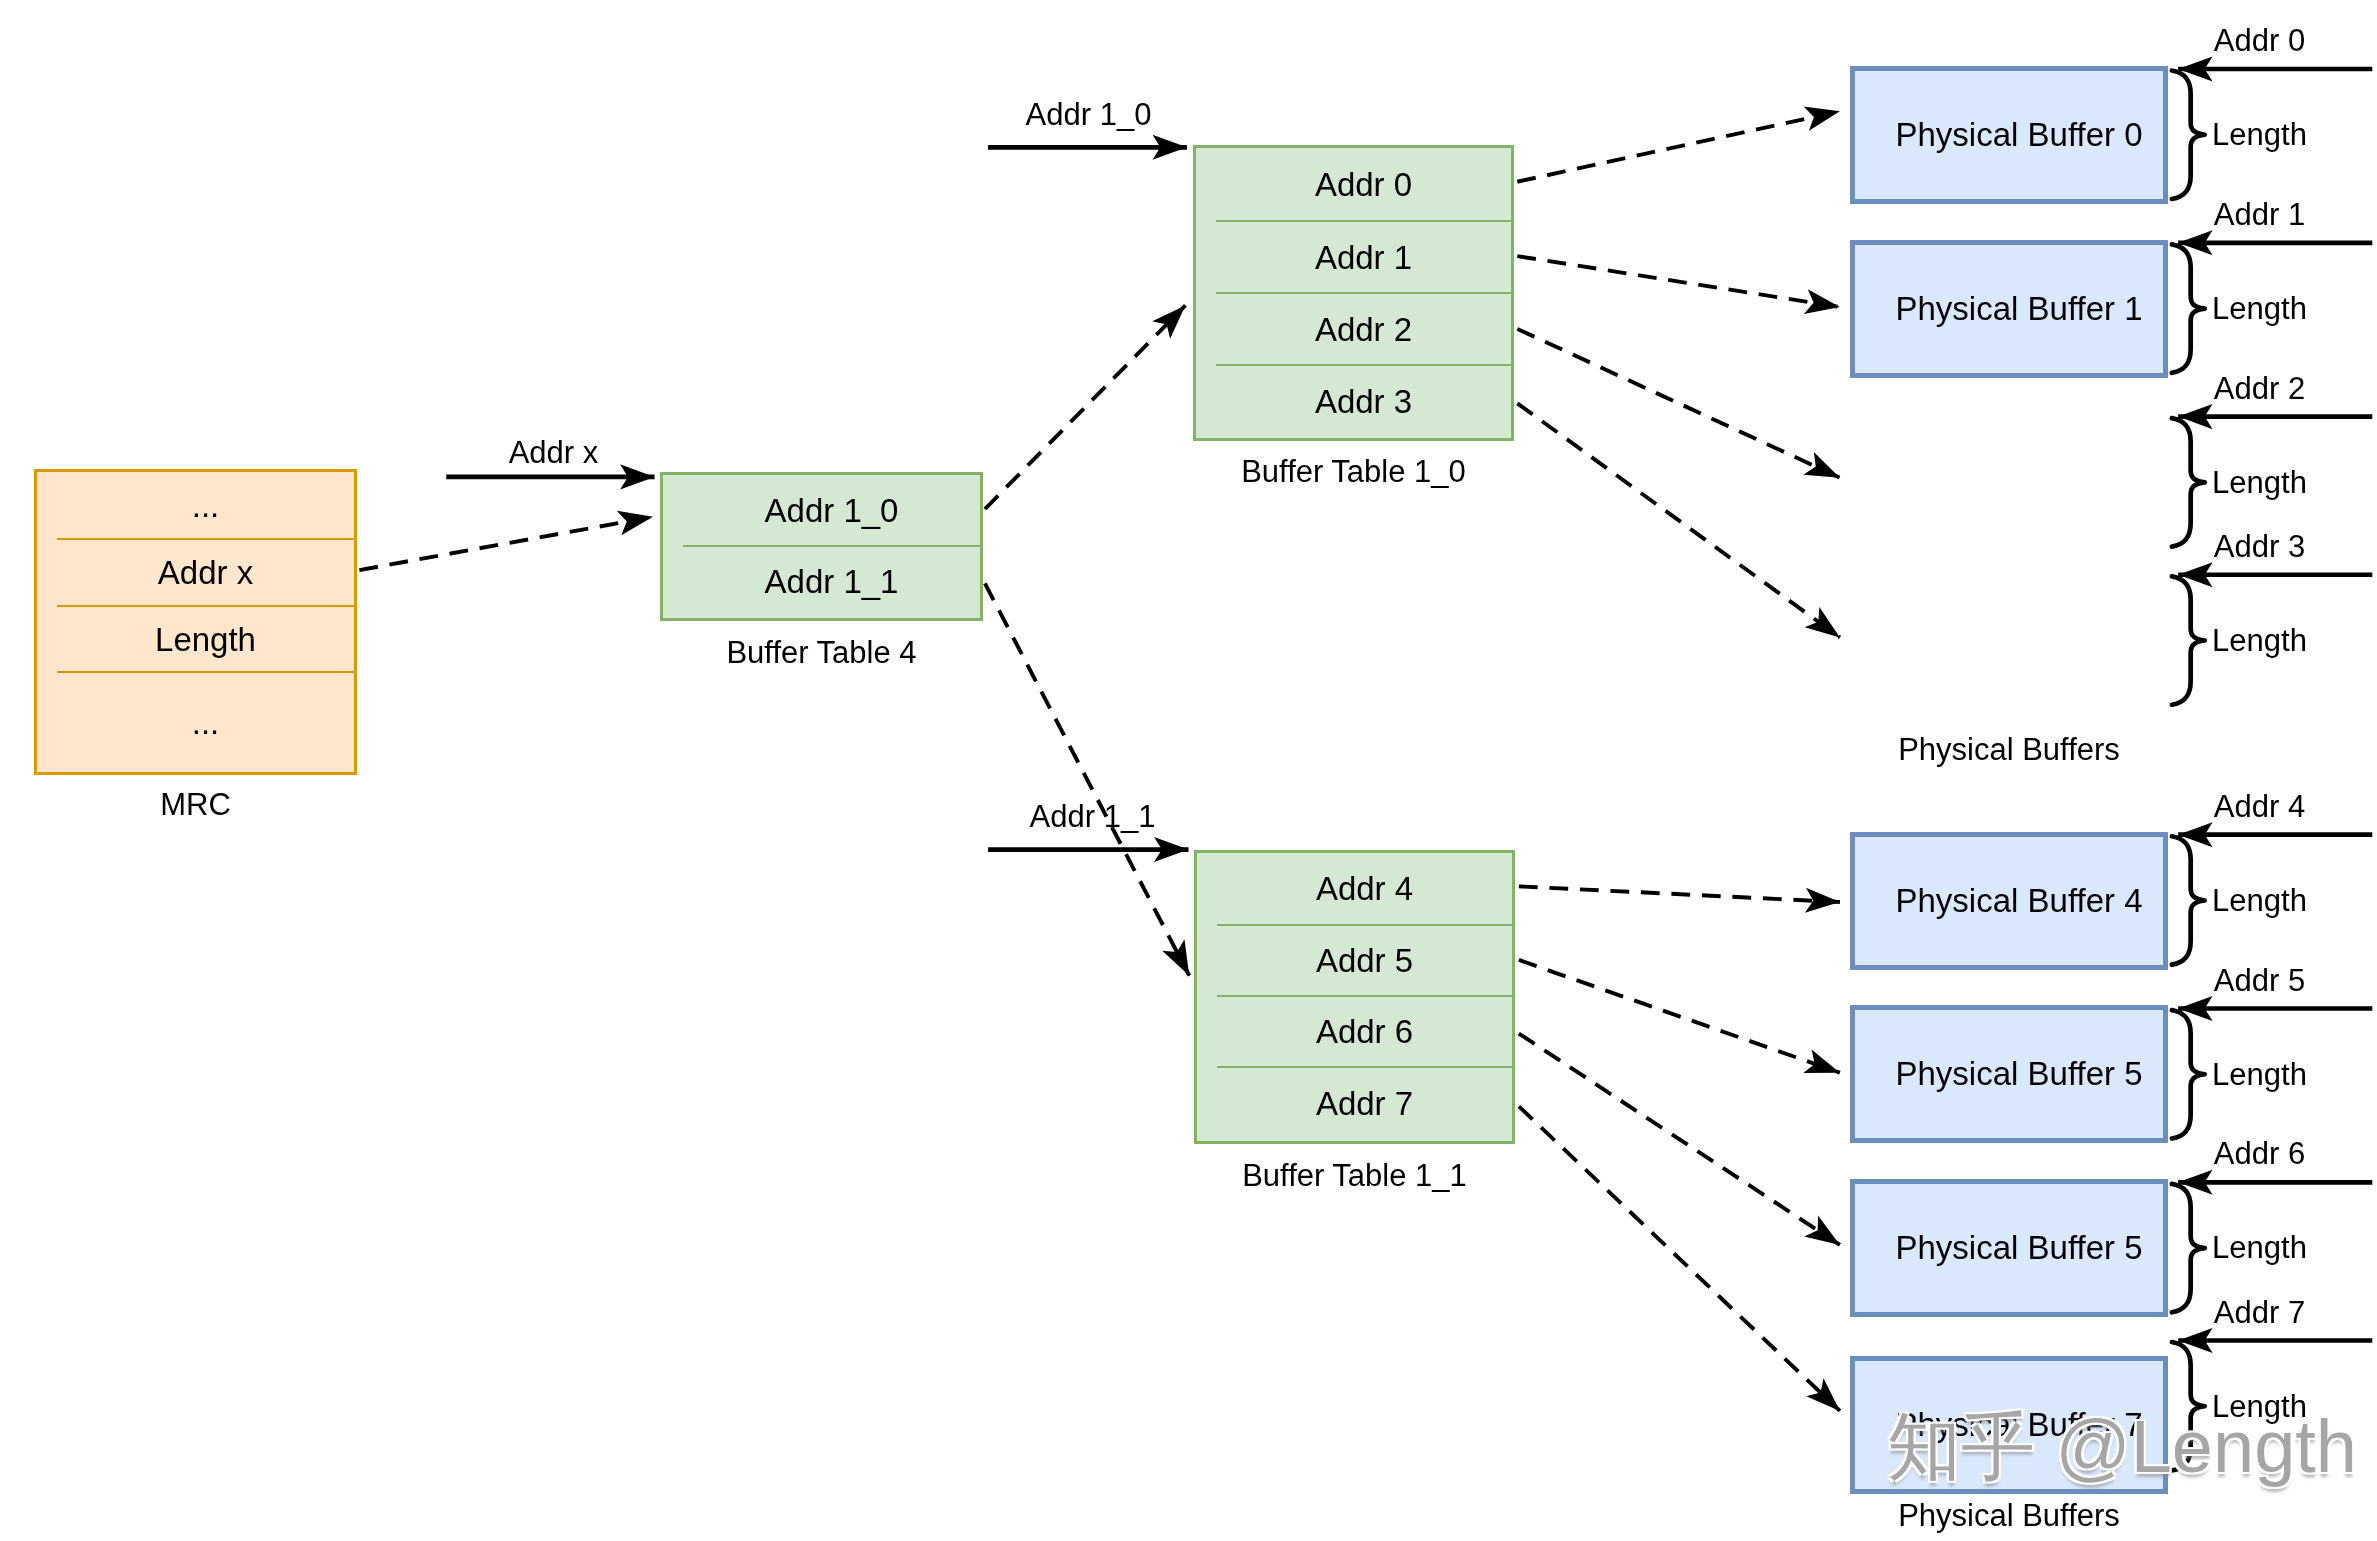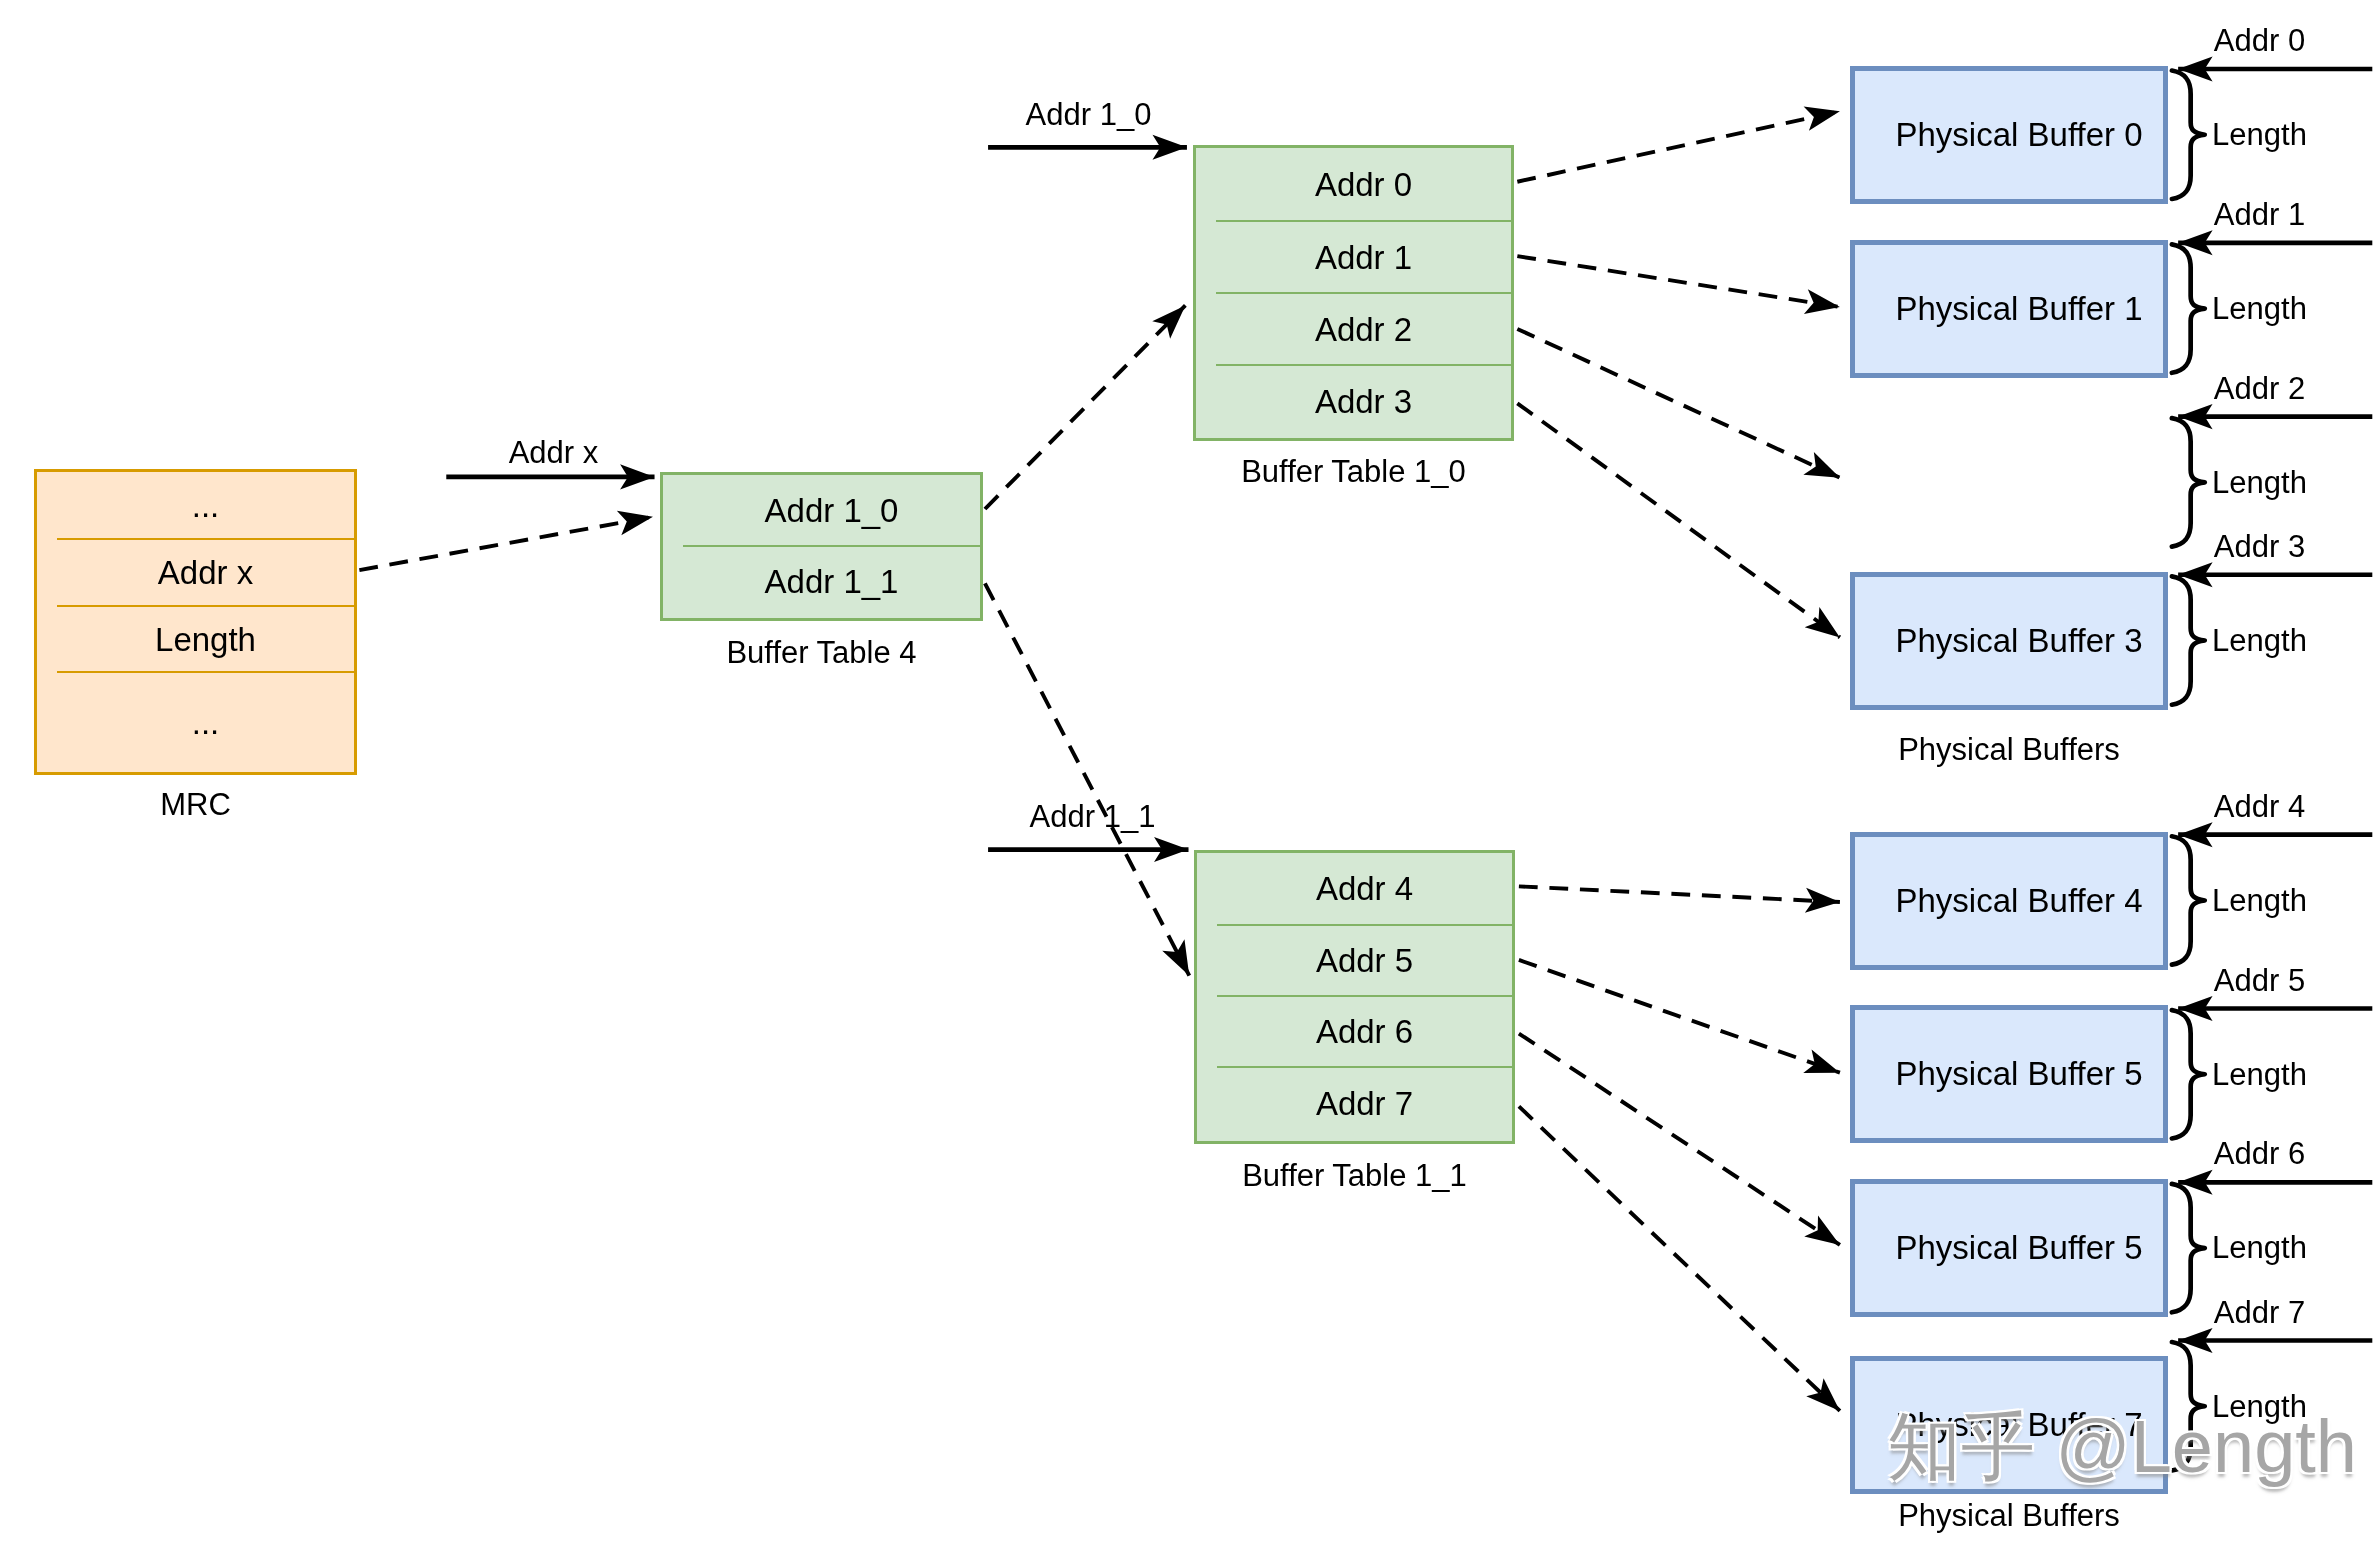--- a/index.html
+++ b/index.html
@@ -113,21 +113,20 @@
     <div class="cell" style="height:72px;">Addr 7</div>
   </div>
   <div class="lbl" style="left:1194px;top:1157px;width:321px;">Buffer Table 1_1</div>
 
   <div class="lbl" style="left:475px;top:434px;width:157px;">Addr x</div>
   <div class="lbl" style="left:1010px;top:96px;width:157px;">Addr 1_0</div>
   <div class="lbl" style="left:1014px;top:798px;width:157px;">Addr 1_1</div>
 
   <div class="node pbuf" style="left:1850px;top:66px;width:318px;height:138px;">Physical Buffer 0</div>
   <div class="node pbuf" style="left:1850px;top:240px;width:318px;height:138px;">Physical Buffer 1</div>
-  <div class="node pbuf" style="left:1850px;top:572px;width:318px;height:138px;">Physical Buffer 3</div>
   <div class="lbl" style="left:1850px;top:731px;width:318px;">Physical Buffers</div>
 
   <div class="node pbuf" style="left:1850px;top:832px;width:318px;height:138px;">Physical Buffer 4</div>
   <div class="node pbuf" style="left:1850px;top:1005px;width:318px;height:138px;">Physical Buffer 5</div>
   <div class="node pbuf" style="left:1850px;top:1179px;width:318px;height:138px;">Physical Buffer 5</div>
   <div class="node pbuf" style="left:1850px;top:1356px;width:318px;height:138px;">Physical Buffer 7</div>
   <div class="lbl" style="left:1850px;top:1497px;width:318px;">Physical Buffers</div>
 
   <div class="lbl" style="left:2181px;top:22px;width:157px;">Addr 0</div>
   <div class="lbl" style="left:2181px;top:116px;width:157px;">Length</div>

